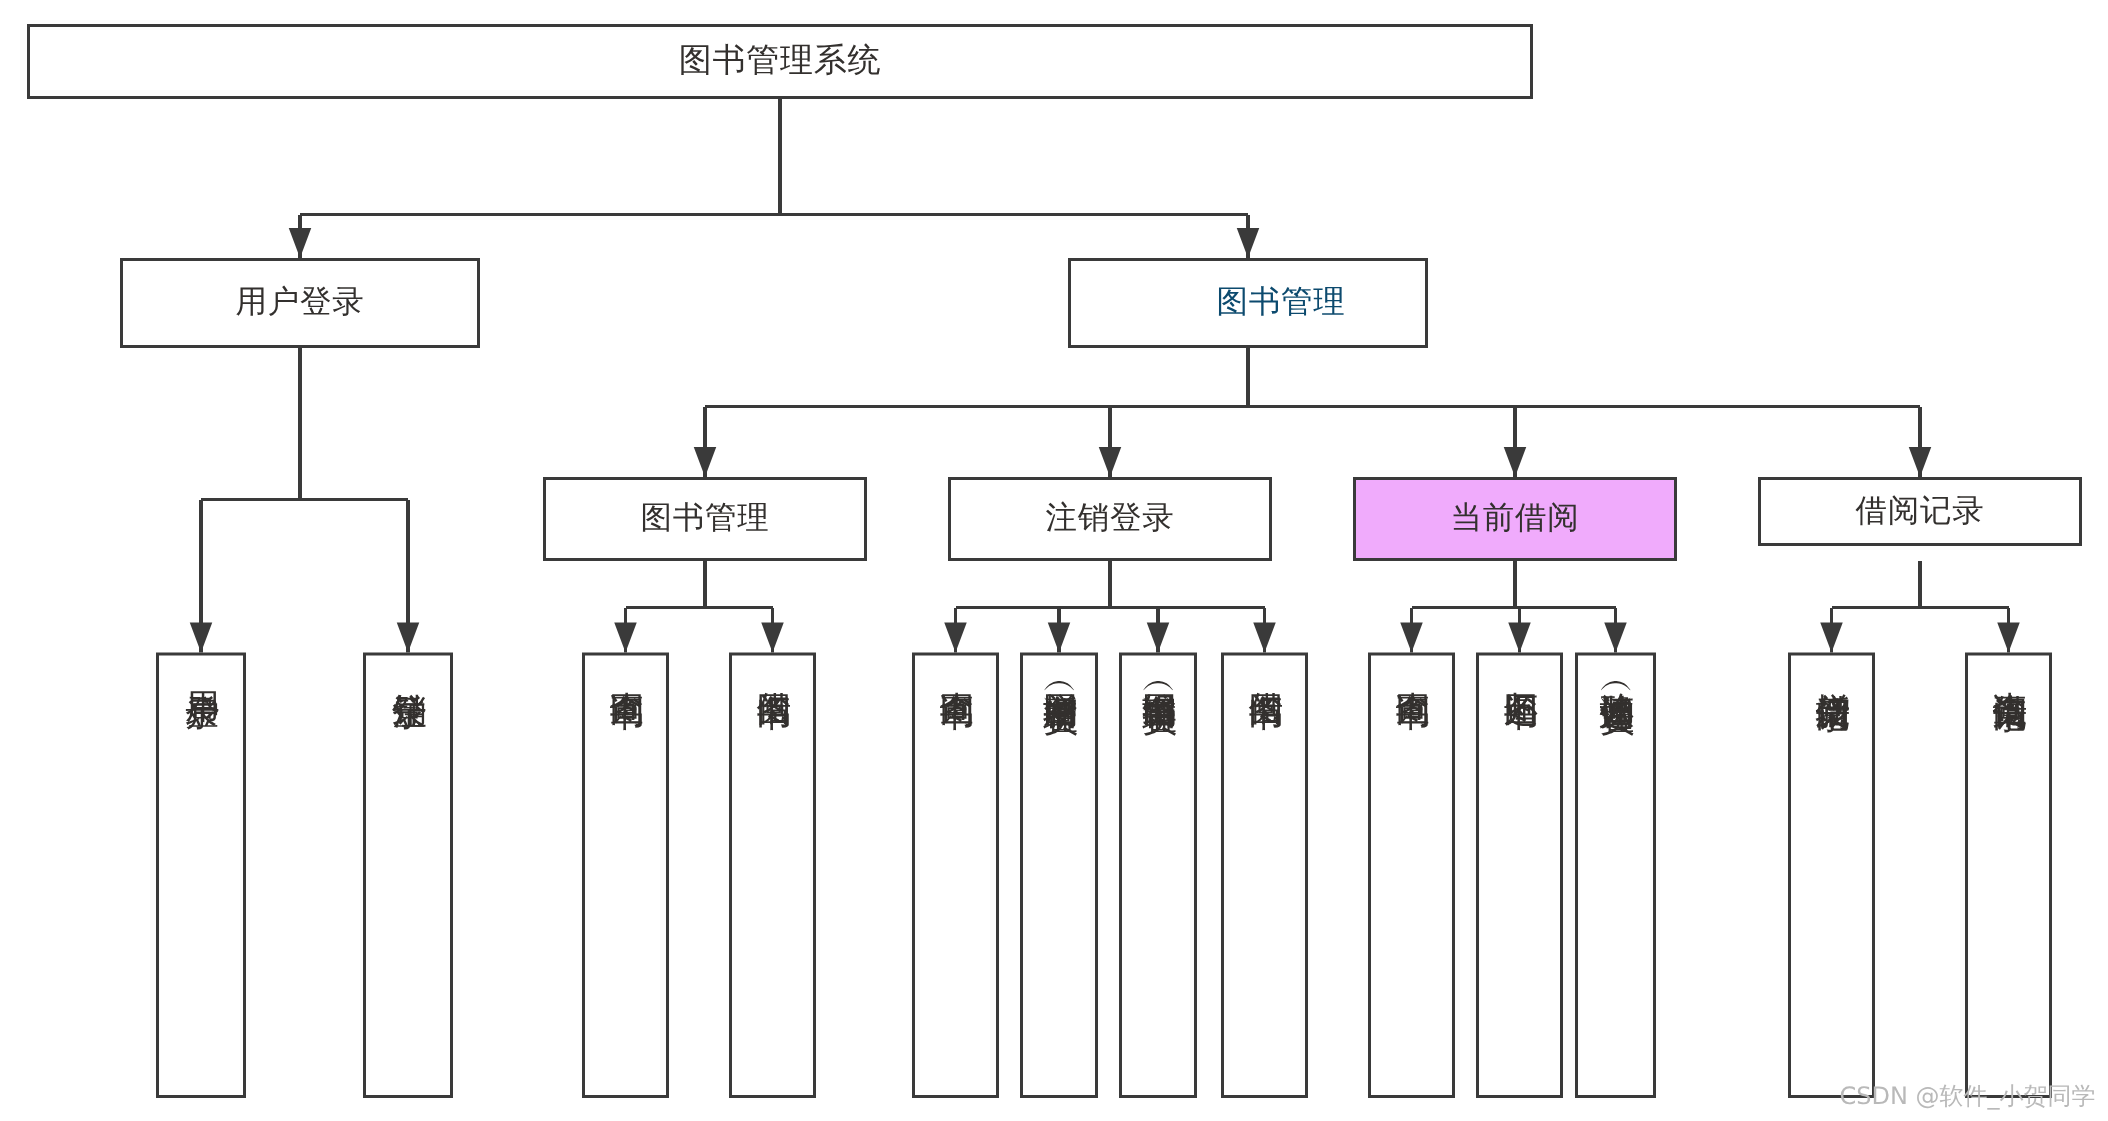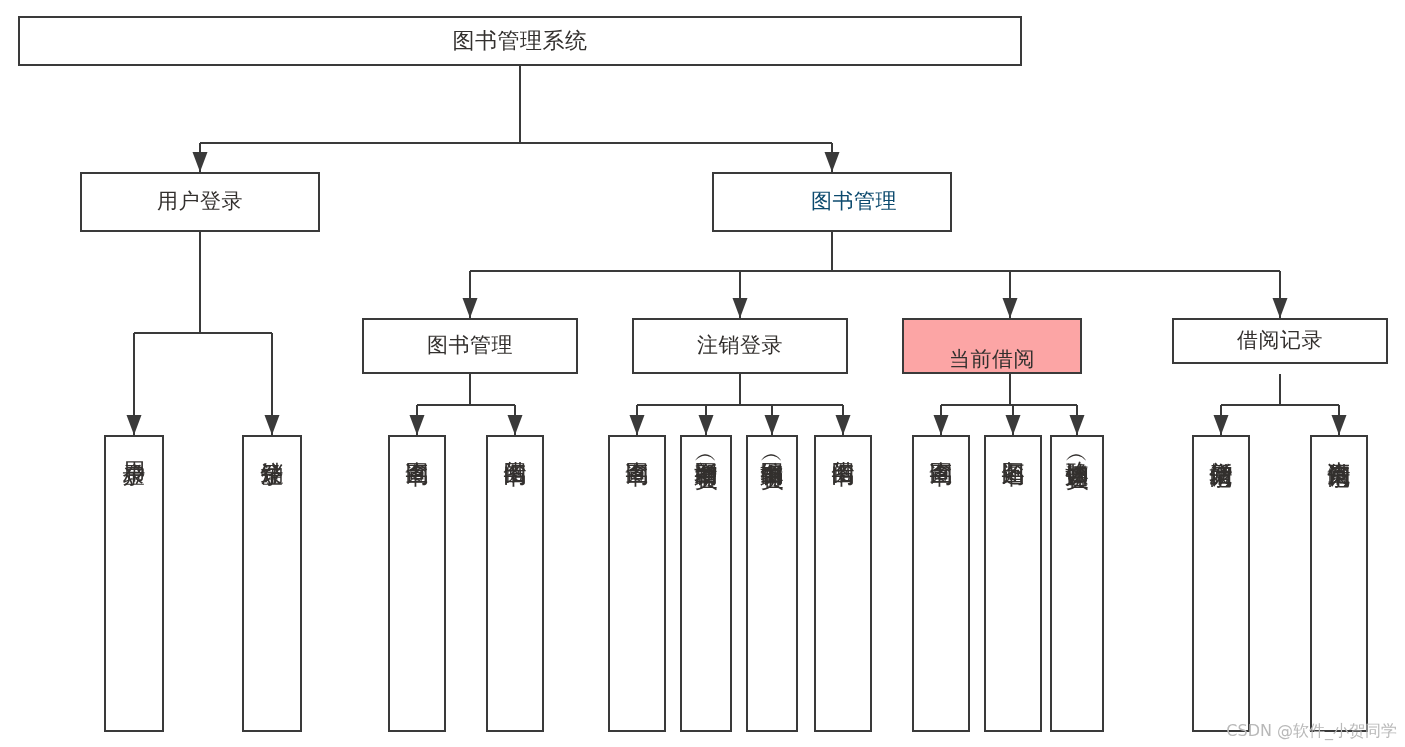--- a/index.html
+++ b/index.html
@@ -141,21 +141,21 @@
       </div>
       <div class="node horiz" style="left: 712px; top: 172px; width: 240px; height: 60px; border-color: rgb(58, 58, 58); background: rgb(255, 255, 255);">
         <span class="node-label" style="color: #0c4a6e; margin-left: 44px;">图书管理</span>
       </div>
       <div class="node horiz" style="left: 362px; top: 318px; width: 216px; height: 56px; border-color: rgb(58, 58, 58); background: rgb(255, 255, 255);">
         <span class="node-label" style="color: rgb(51, 48, 46);">图书管理</span>
       </div>
       <div class="node horiz" style="left: 632px; top: 318px; width: 216px; height: 56px; border-color: rgb(58, 58, 58); background: rgb(255, 255, 255);">
         <span class="node-label" style="color: rgb(51, 48, 46);">注销登录</span>
       </div>
-      <div class="node horiz" style="left: 902px; top: 318px; width: 180px; height: 56px; border-color: rgb(58, 58, 58); background: #fca5a5; align-items: flex-end;">
+      <div class="node horiz" style="left: 902px; top: 318px; width: 216px; height: 56px; border-color: rgb(58, 58, 58); background: #f0abfc;">
         <span class="node-label" style="color: rgb(51, 48, 46);">当前借阅</span>
       </div>
       <div class="node horiz" style="left: 1172px; top: 318px; width: 216px; height: 46px; border-color: rgb(58, 58, 58); background: rgb(255, 255, 255);">
         <span class="node-label" style="color: rgb(51, 48, 46);">借阅记录</span>
       </div>
       <div class="node vert" style="left: 104px; top: 435px; width: 60px; height: 297px; border-color: rgb(58, 58, 58); background: rgb(255, 255, 255);">
         <span class="node-label" style="color: rgb(51, 48, 46);">用户登录</span>
       </div>
       <div class="node vert" style="left: 242px; top: 435px; width: 60px; height: 297px; border-color: rgb(58, 58, 58); background: rgb(255, 255, 255);">
         <span class="node-label" style="color: rgb(51, 48, 46);">注销登录</span>

